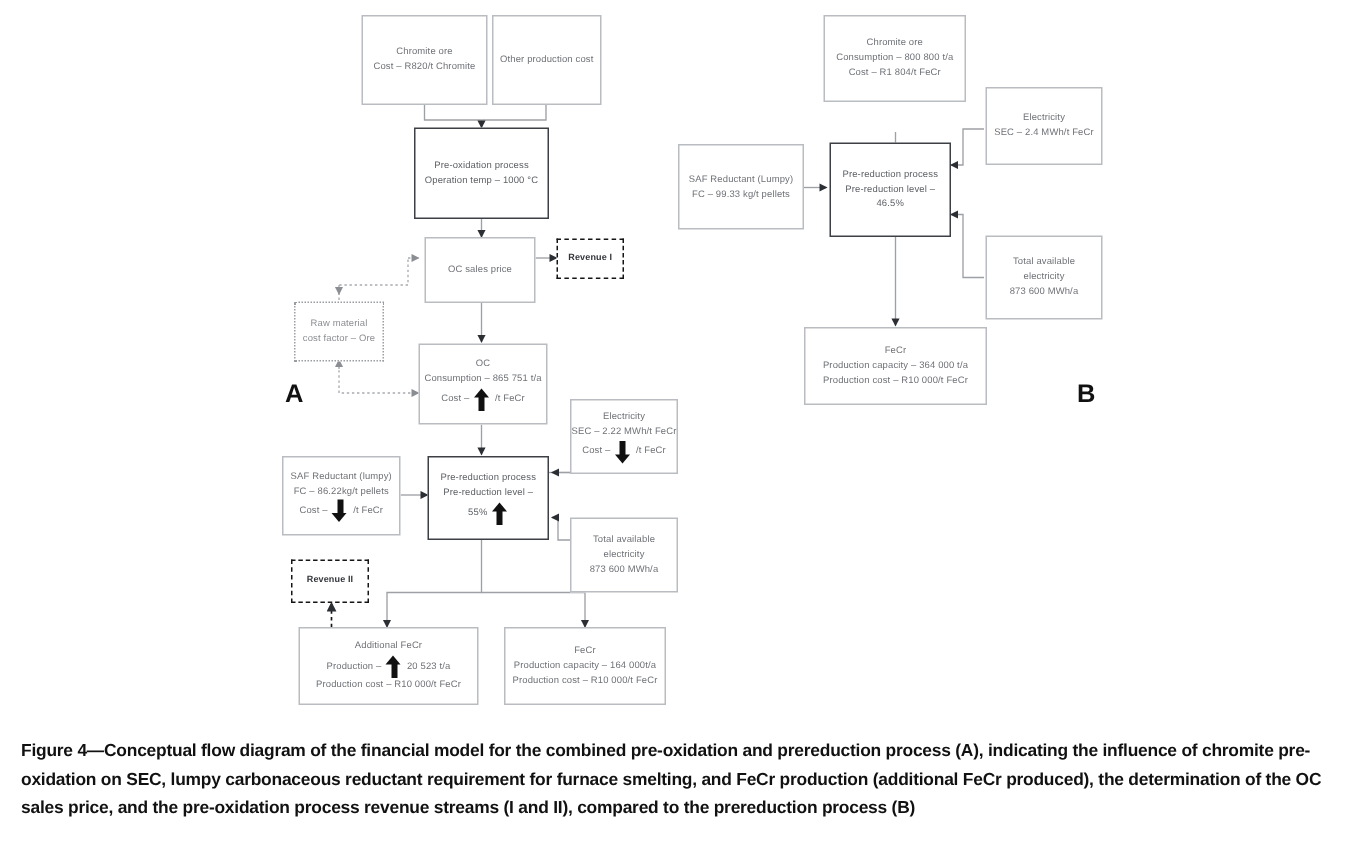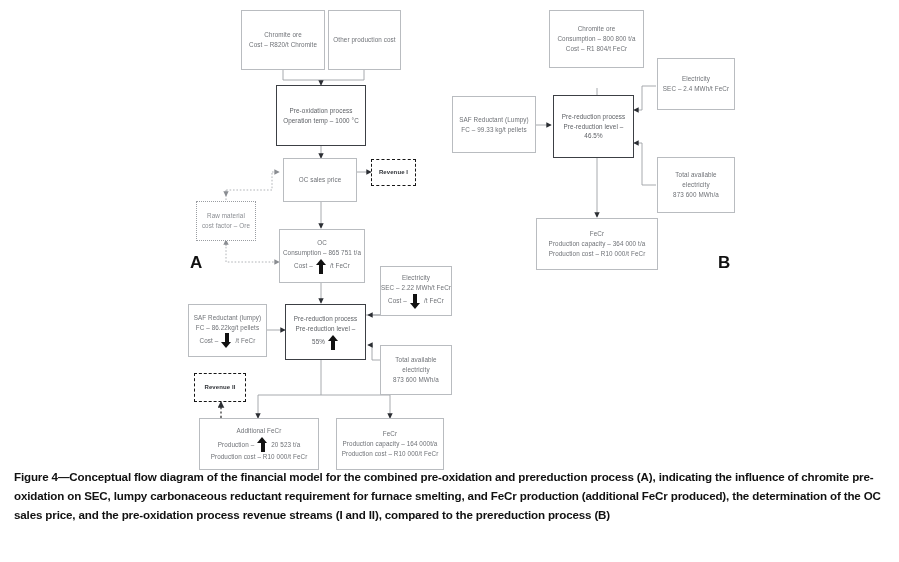--- a/index.html
+++ b/index.html
@@ -70,21 +70,21 @@
   .arrow-down::after{
     content:"";position:absolute;left:0;bottom:0;width:0;height:0;
     border-left:5.5px solid transparent;border-right:5.5px solid transparent;border-top:6.5px solid #111;
   }
   .panel-label{
     position:absolute;
     font-size:17px;font-weight:bold;color:#111;
     font-family:"Liberation Sans", sans-serif;
   }
   #caption{
-    position:absolute;left:14px;top:468px;width:872px;
+    position:absolute;left:14px;top:492px;width:872px;
     font-size:11.6px;font-weight:bold;line-height:1.62;
     color:#111;
     letter-spacing:-.15px;
   }
   svg#wires{position:absolute;left:0;top:0;width:899px;height:487px;pointer-events:none;}
 </style>
 </head>
 <body>
 
 <div id="figure">

